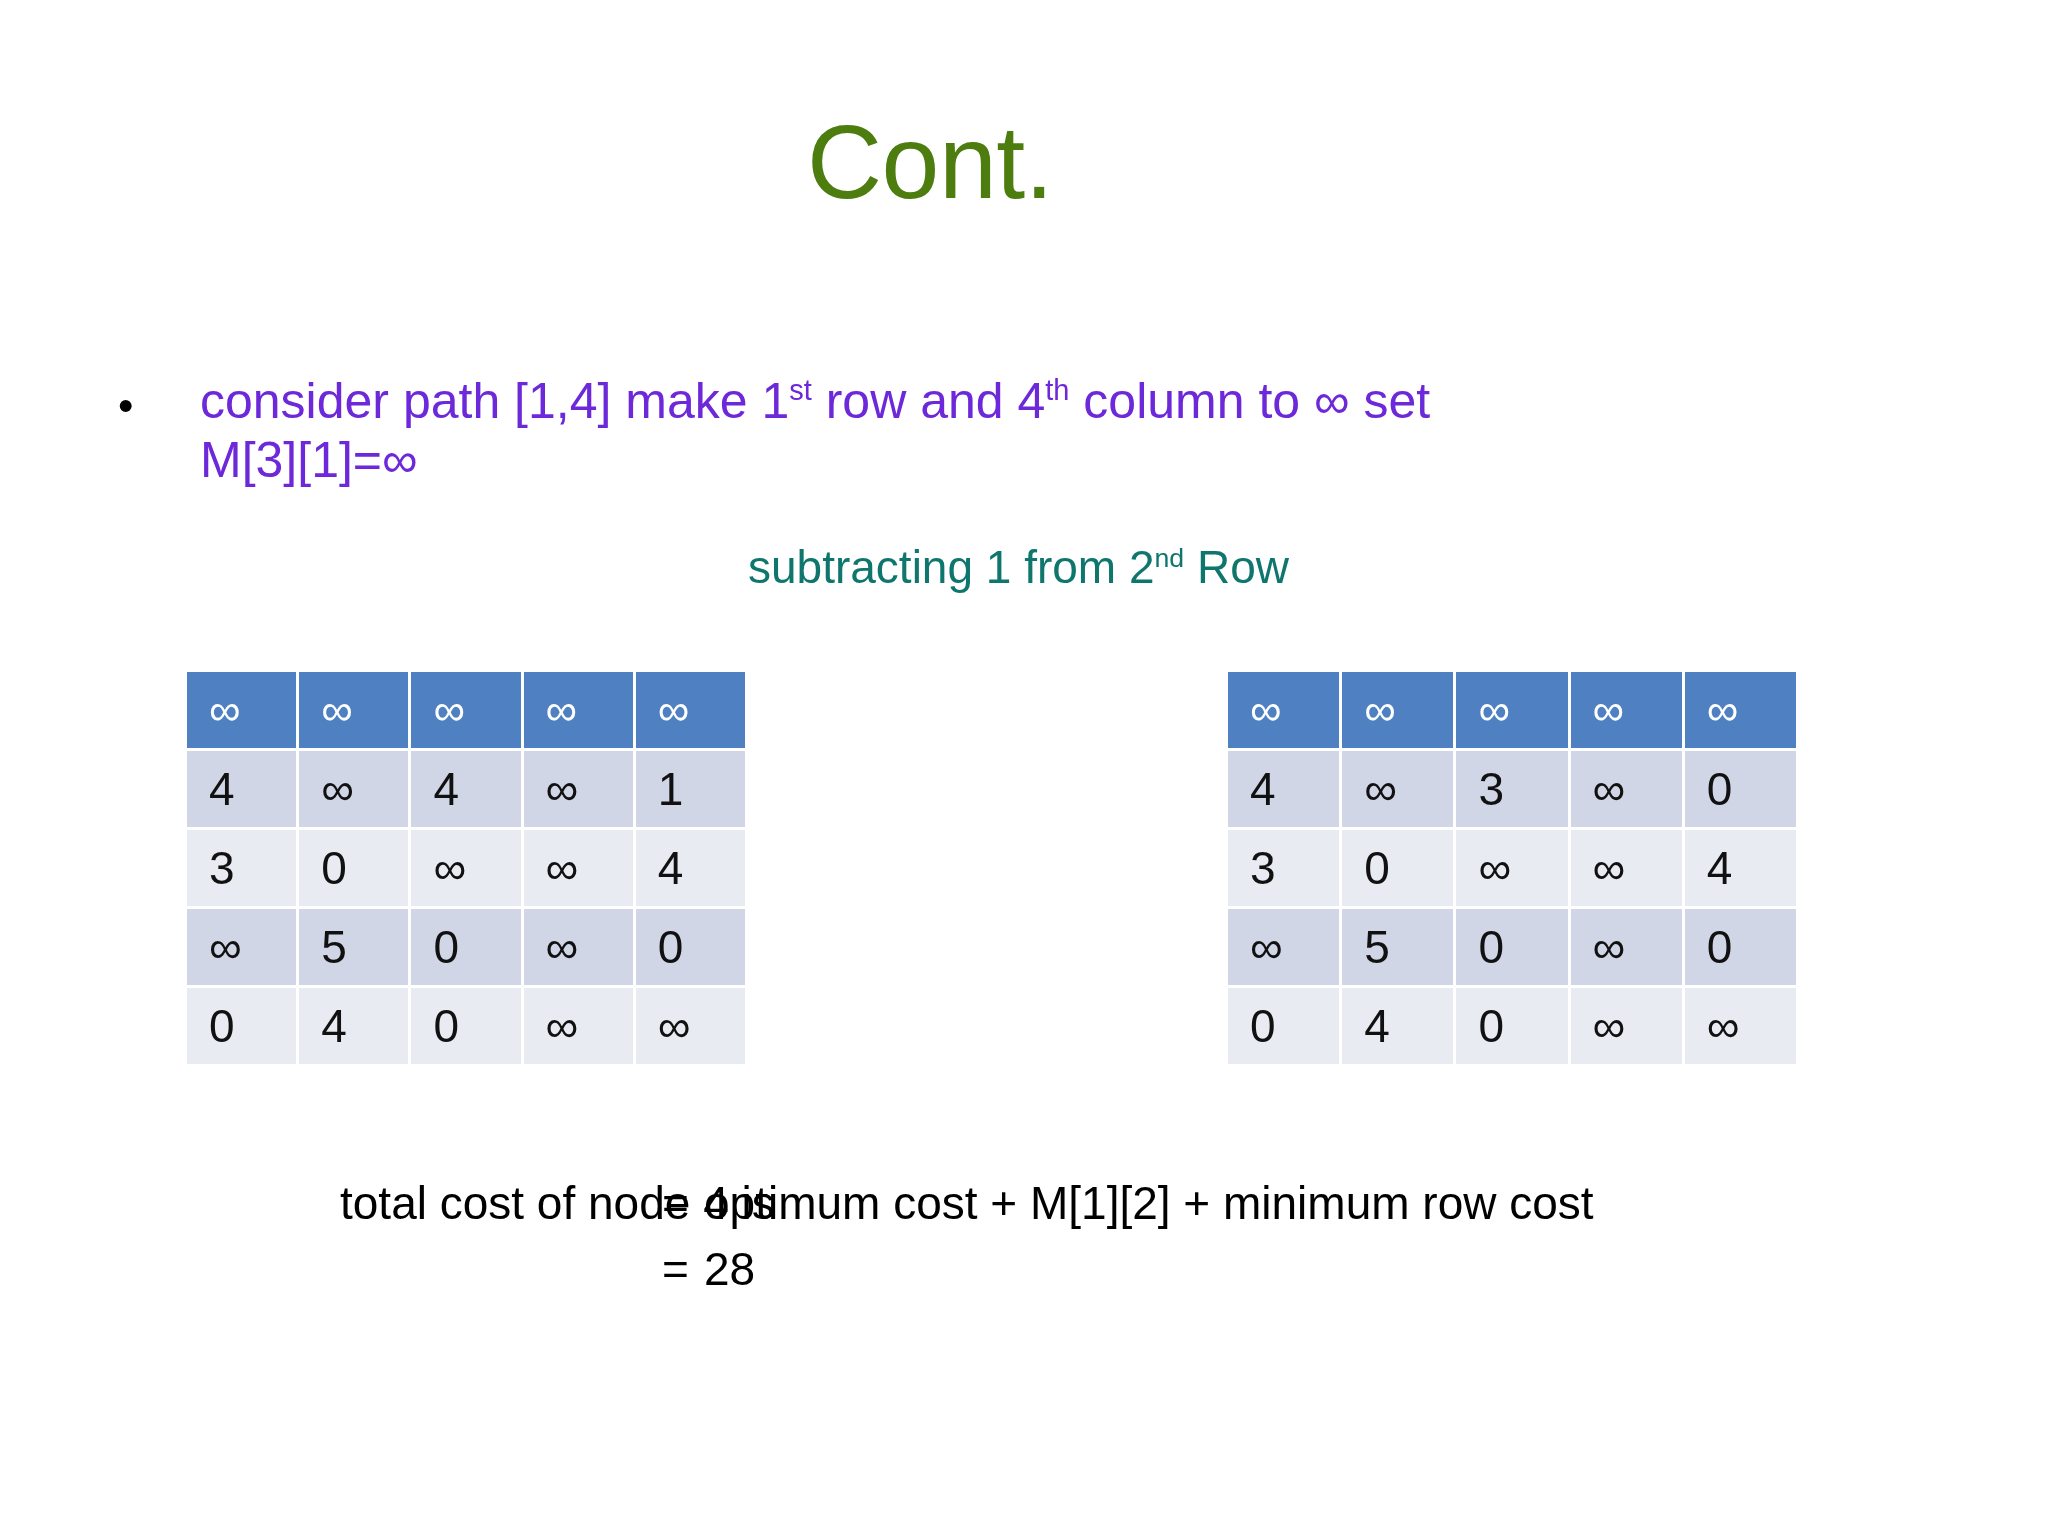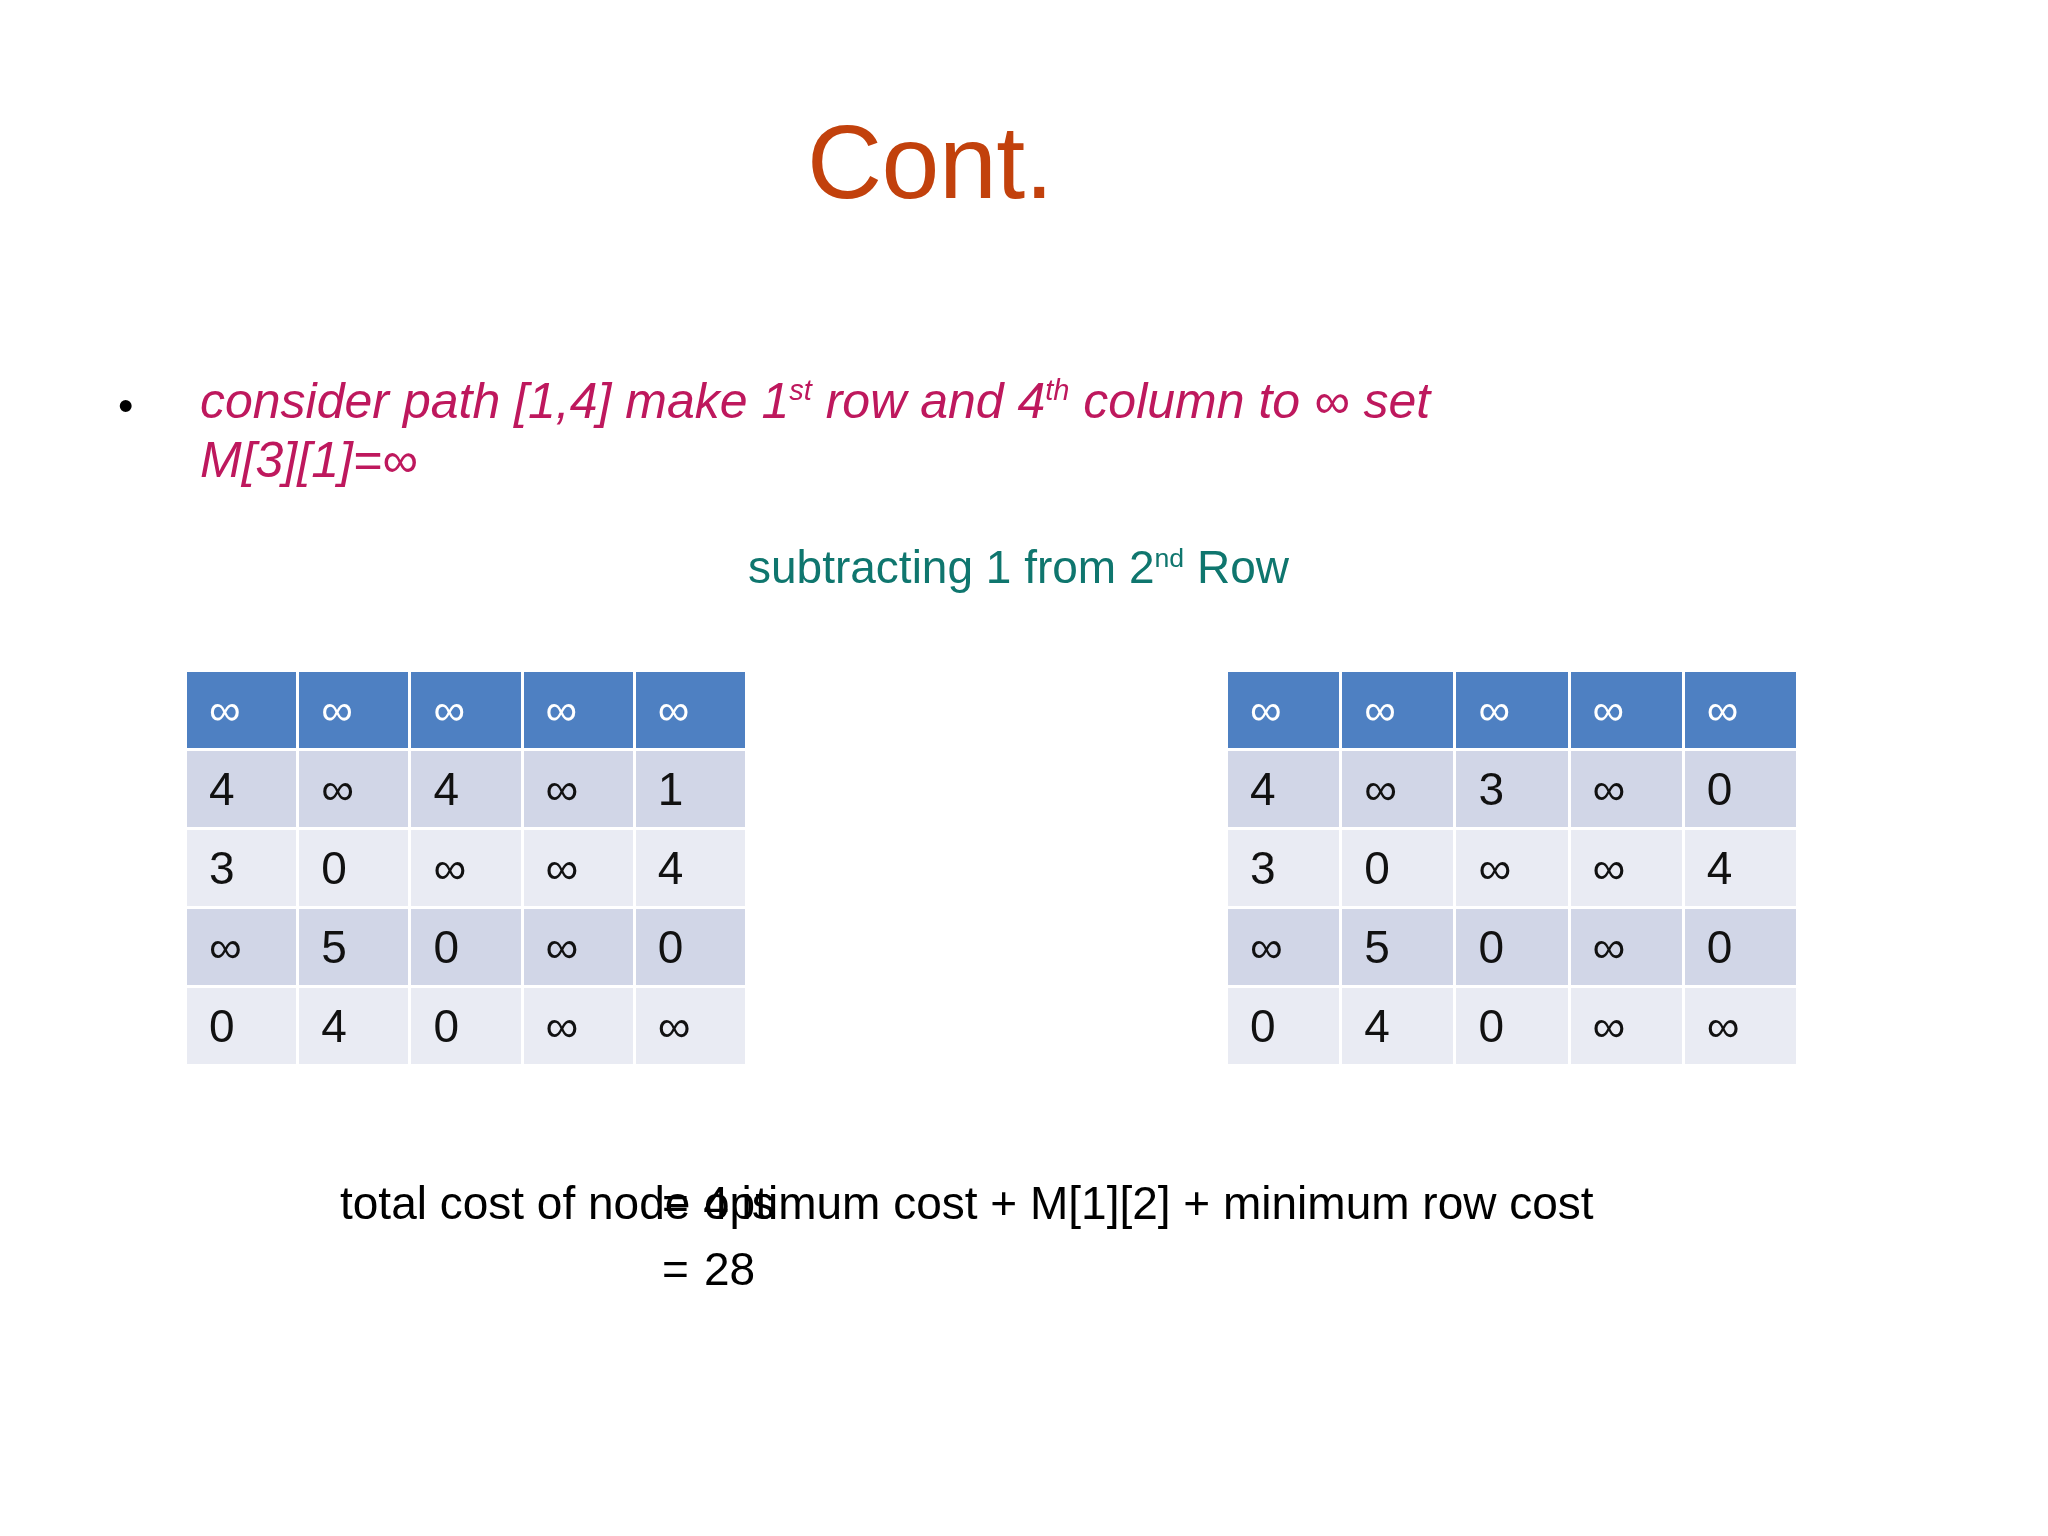--- a/index.html
+++ b/index.html
@@ -21,21 +21,21 @@
   .slide-title {
     position: absolute;
     left: 0;
     top: 110px;
     width: 1860px;
     text-align: center;
     font-size: 104px;
     line-height: 1.0;
     font-weight: 400;
     letter-spacing: -0.5px;
-    color: #c2410c;
+    color: #4d7c0f;
   }
 
   
   .bullet-row {
     position: absolute;
     left: 118px;
     top: 372px;
     width: 1720px;
   }
   .bullet-marker {
@@ -44,22 +44,21 @@
     top: 12px;
     font-size: 44px;
     line-height: 1;
     color: #000000;
   }
   .bullet-text {
     margin-left: 82px;
     font-size: 50px;
     line-height: 1.18;
     font-weight: 400;
-    color: #be185d;
-    font-style: italic;
+    color: #6d28d9;
   }
   sup {
     font-size: 0.58em;
     vertical-align: super;
     line-height: 0;
   }
 
   .subtract-line {
     position: absolute;
     left: 748px;

